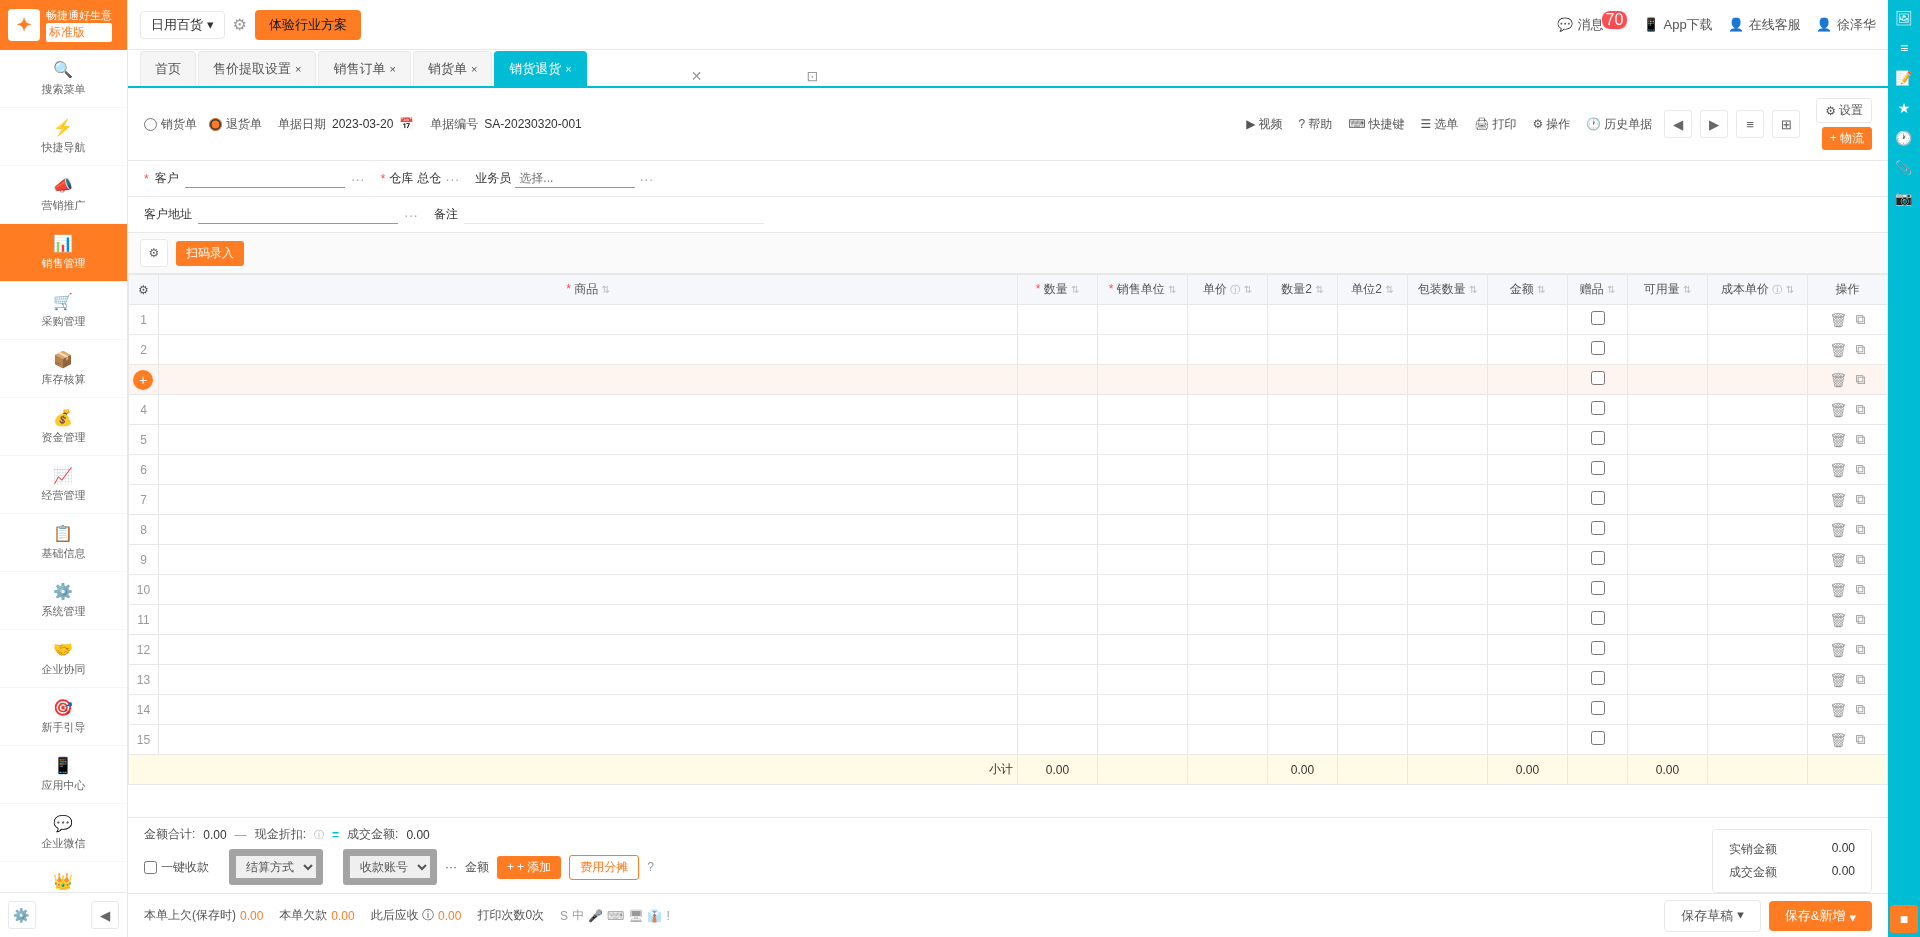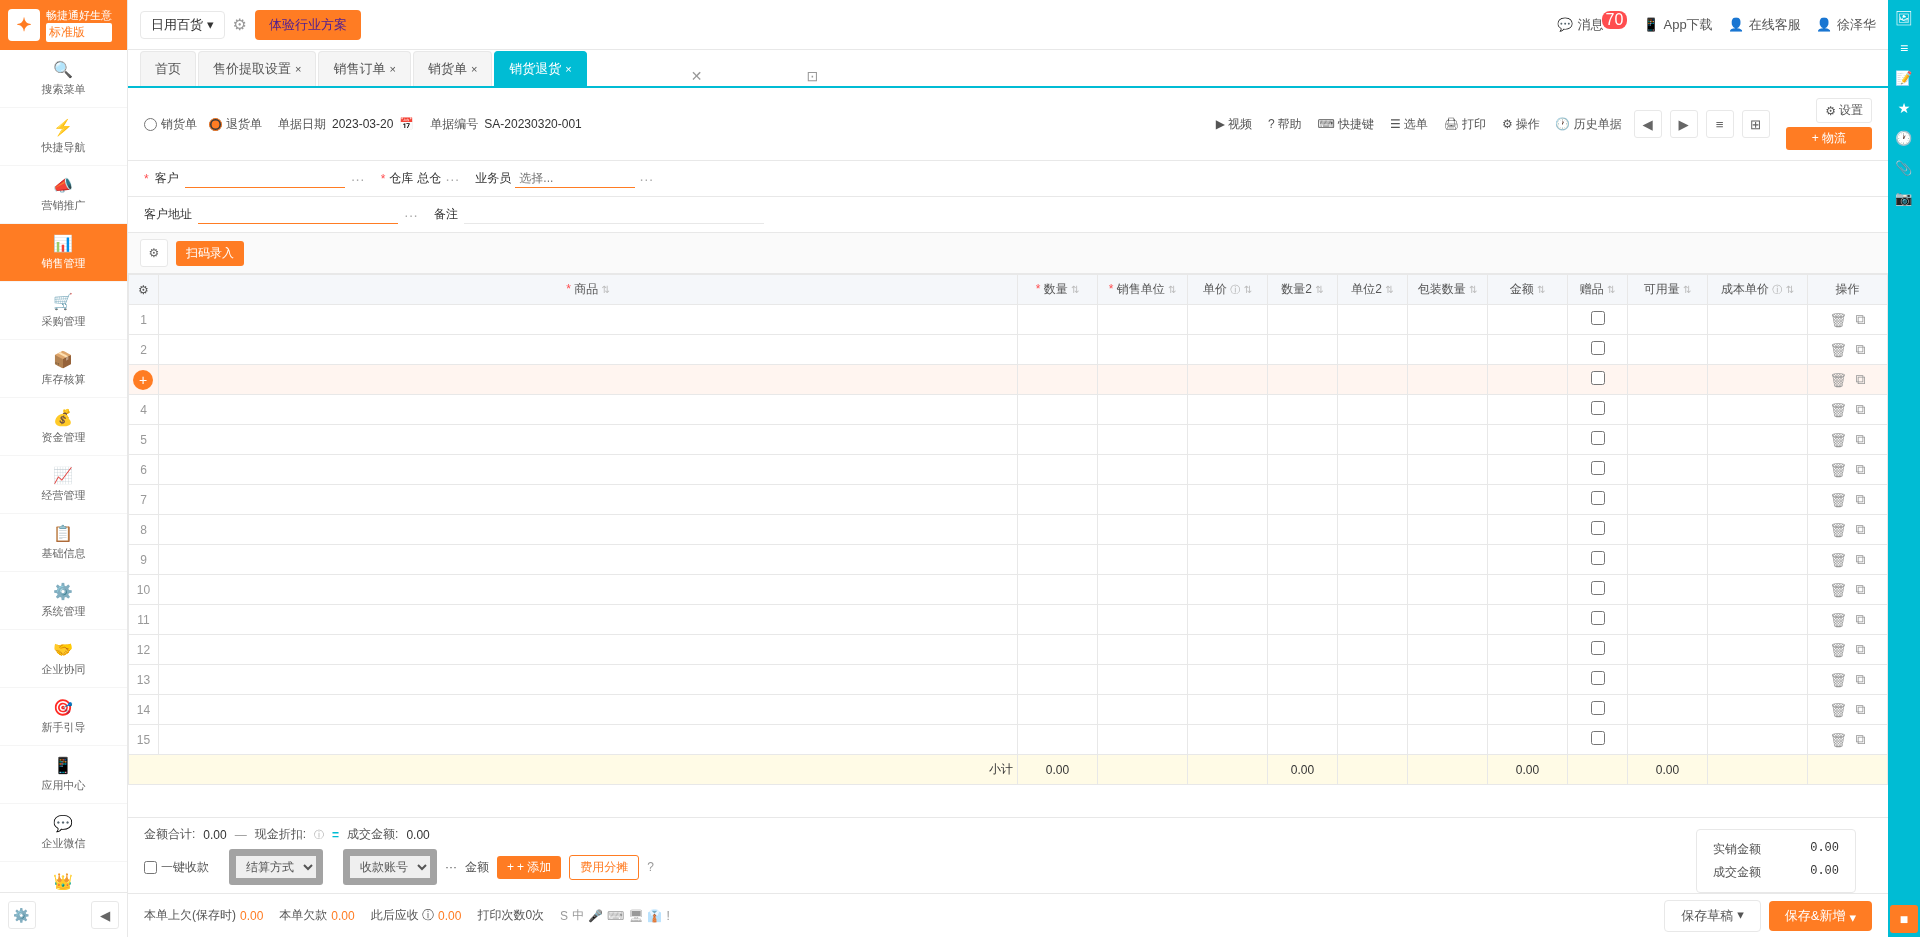--- a/index.html
+++ b/index.html
@@ -19,21 +19,21 @@
     .sidebar-bottom { padding: 8px; display: flex; justify-content: space-between; border-top: 1px solid #e8e8e8; }
 
     
     .main { flex: 1; display: flex; flex-direction: column; height: 937px; overflow: hidden; }
 
     
     .topbar { height: 50px; background: #fff; border-bottom: 1px solid #e8e8e8; display: flex; align-items: center; padding: 0 12px; gap: 8px; flex-shrink: 0; }
     .topbar-left { display: flex; align-items: center; gap: 8px; flex: 1; }
     .topbar-category { display: flex; align-items: center; gap: 4px; color: #333; font-size: 13px; border: 1px solid #e8e8e8; border-radius: 4px; padding: 4px 10px; cursor: pointer; }
     .topbar-gear { color: #999; cursor: pointer; font-size: 16px; }
-    .topbar-btn-trial { background: #ff7c23; color: #4c1d95; border: none; border-radius: 4px; padding: 6px 14px; cursor: pointer; font-size: 13px; }
+    .topbar-btn-trial { background: #ff7c23; color: #0f172a; border: none; border-radius: 4px; padding: 6px 14px; cursor: pointer; font-size: 13px; }
     .topbar-right { display: flex; align-items: center; gap: 16px; color: #555; font-size: 13px; }
     .topbar-badge { background: #ff4d4f; color: #fff; font-size: 16px; border-radius: 8px; padding: 0 4px; margin-left: -6px; margin-top: -10px; }
     .topbar-icon-item { display: flex; align-items: center; gap: 4px; cursor: pointer; position: relative; }
 
     
     .tabs { height: 38px; background: #fff; border-bottom: 2px solid #00bcd4; display: flex; align-items: flex-end; padding: 0 12px; flex-shrink: 0; gap: 0; }
     .tab { padding: 8px 14px; cursor: pointer; color: #555; font-size: 13px; border: 1px solid #e8e8e8; border-bottom: none; background: #f5f5f5; border-radius: 4px 4px 0 0; display: flex; align-items: center; gap: 4px; margin-right: 2px; }
     .tab.active { background: #00bcd4; color: #fff; border-color: #00bcd4; }
     .tab .close { color: inherit; font-size: 11px; cursor: pointer; }
     .tab-close-btn { background: none; border: none; cursor: pointer; color: #999; font-size: 14px; padding: 2px; margin-left: 100px; }
@@ -45,21 +45,21 @@
     .form-header { background: #fff; padding: 10px 16px; border-bottom: 1px solid #e8e8e8; display: flex; align-items: center; gap: 16px; flex-shrink: 0; flex-wrap: wrap; }
     .radio-group { display: flex; align-items: center; gap: 12px; }
     .radio-item { display: flex; align-items: center; gap: 4px; cursor: pointer; color: #555; font-size: 12px; }
     .radio-item input[type=radio] { accent-color: #ff7c23; }
     .form-field { display: flex; align-items: center; gap: 6px; color: #555; font-size: 12px; }
     .field-value { color: #333; font-weight: 500; }
     .cal-icon { cursor: pointer; color: #999; }
     .header-actions { margin-left: auto; display: flex; align-items: center; gap: 8px; }
     .header-action-btn { display: flex; align-items: center; gap: 3px; color: #555; font-size: 12px; cursor: pointer; padding: 2px 4px; }
     .btn-setting { background: #fff; border: 1px solid #e8e8e8; border-radius: 3px; padding: 3px 8px; cursor: pointer; color: #555; font-size: 12px; display: flex; align-items: center; gap: 3px; }
-    .btn-add-logistics { background: #ff7c23; color: #fff; border: none; border-radius: 3px; padding: 3px 26px; cursor: pointer; font-size: 12px; display: flex; align-items: center; gap: 3px; }
+    .btn-add-logistics { background: #ff7c23; color: #fff; border: none; border-radius: 3px; padding: 3px 8px; cursor: pointer; font-size: 12px; display: flex; align-items: center; gap: 3px; }
 
     
     .customer-row { background: #fff; padding: 8px 16px; border-bottom: 1px solid #e8e8e8; display: flex; align-items: center; gap: 16px; flex-shrink: 0; flex-wrap: wrap; }
     .field-group { display: flex; align-items: center; gap: 6px; }
     .field-label { color: #333; font-size: 12px; }
     .required-star { color: #ff4d4f; }
     .field-input { border: none; border-bottom: 1px solid #ff7c23; width: 180px; padding: 2px 4px; font-size: 12px; color: #333; outline: none; }
     .field-dots { color: #aaa; cursor: pointer; font-size: 14px; }
     .warehouse-field { display: flex; align-items: center; gap: 4px; }
     .business-field { display: flex; align-items: center; gap: 4px; }
@@ -811,21 +811,21 @@
   <div class="right-panel-icon">🖼</div>
   <div class="right-panel-icon">≡</div>
   <div class="right-panel-icon">📝</div>
   <div class="right-panel-icon">★</div>
   <div class="right-panel-icon">🕐</div>
   <div class="right-panel-icon">📎</div>
   <div class="right-panel-icon">📷</div>
   <div class="right-panel-icon active" style="background:#ff7c23;margin-top:auto;">■</div>
 </div>
 
-<div class="summary-box" style="position:fixed;right:64px;bottom:44px;font-family:Liberation Mono, monospace;">
+<div class="summary-box" style="position:fixed;right:48px;bottom:44px;">
   <div class="summary-row">
     <span class="summary-label">实销金额</span>
     <span class="summary-value">0.00</span>
   </div>
   <div class="summary-row">
     <span class="summary-label">成交金额</span>
     <span class="summary-value">0.00</span>
   </div>
 </div>
 

